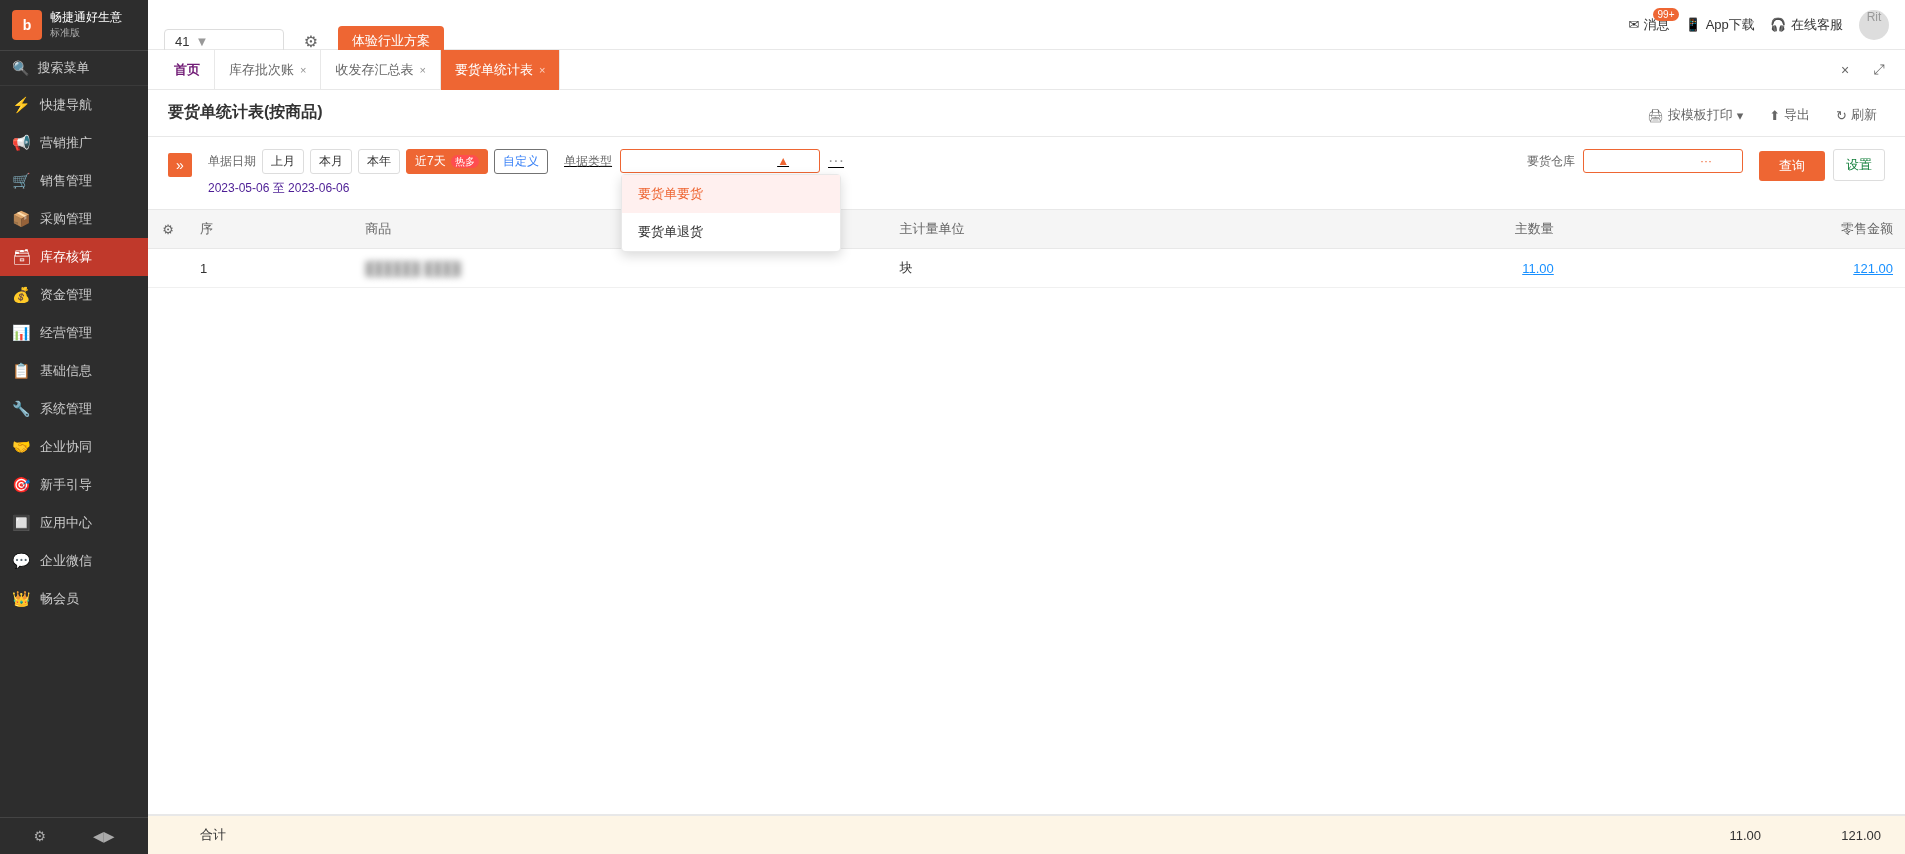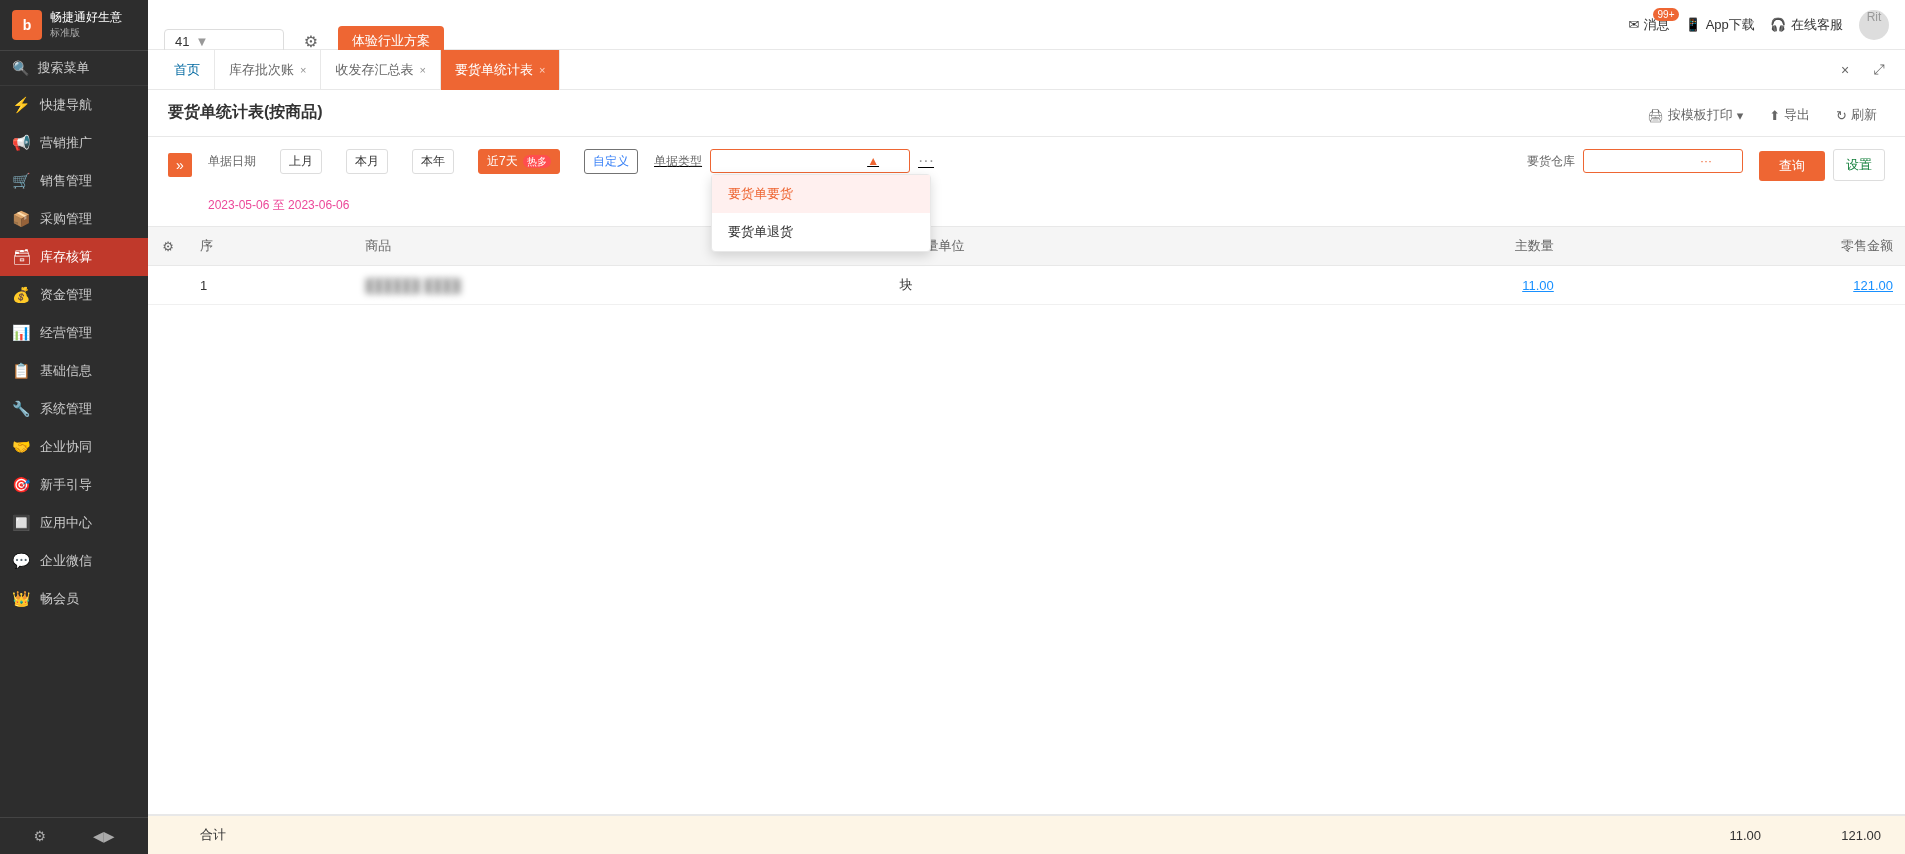--- a/index.html
+++ b/index.html
@@ -144,21 +144,21 @@
       height: 40px;
       cursor: pointer;
       font-size: 13px;
       color: #666;
       border-right: 1px solid #e8e8e8;
       white-space: nowrap;
       position: relative;
     }
     .tab.active { background: #e63; color: #fff; }
     .tab .close-btn { margin-left: 6px; font-size: 11px; cursor: pointer; opacity: 0.7; }
-    .tab-home { color: #0369a1; font-weight: 400; }
+    .tab-home { color: #701a75; font-weight: 700; }
 
     .tabbar-actions {
       margin-left: auto; display: flex; align-items: center; gap: 6px;
     }
     .tabbar-action-btn {
       width: 28px; height: 28px;
       display: flex; align-items: center; justify-content: center;
       cursor: pointer; color: #666; font-size: 14px;
       border-radius: 4px;
     }
@@ -195,30 +195,30 @@
       width: 24px; height: 24px;
       background: #e63; color: #fff; border-radius: 2px;
       display: flex; align-items: center; justify-content: center;
       cursor: pointer; font-size: 14px; flex-shrink: 0; margin-top: 4px;
     }
     .filter-group {
       display: flex; flex-direction: column; gap: 6px;
     }
     .filter-label { font-size: 12px; color: #666; }
     .date-filter {
-      display: flex; align-items: center; gap: 24px; flex-wrap: wrap;
+      display: flex; align-items: center; gap: 6px; flex-wrap: wrap;
     }
     .date-btn {
       padding: 3px 8px; border: 1px solid #ddd; border-radius: 3px;
       cursor: pointer; font-size: 12px; color: #333; background: #fff;
     }
     .date-btn.hot {
       background: #e63; color: #fff; border-color: #e63;
     }
-    .date-range { font-size: 12px; color: #ec4899; margin-top: 17px; }
+    .date-range { font-size: 12px; color: #4c1d95; margin-top: 0; }
     .custom-btn {
       padding: 3px 8px; border: 1px solid #737373; border-radius: 3px;
       cursor: pointer; font-size: 12px; color: #3b82f6; background: #fff;
     }
 
     .filter-type-group {
       display: flex; flex-direction: column; gap: 6px; flex: 1; text-decoration: underline;
     }
     .filter-select-row {
       display: flex; align-items: center; gap: 8px; position: relative;

